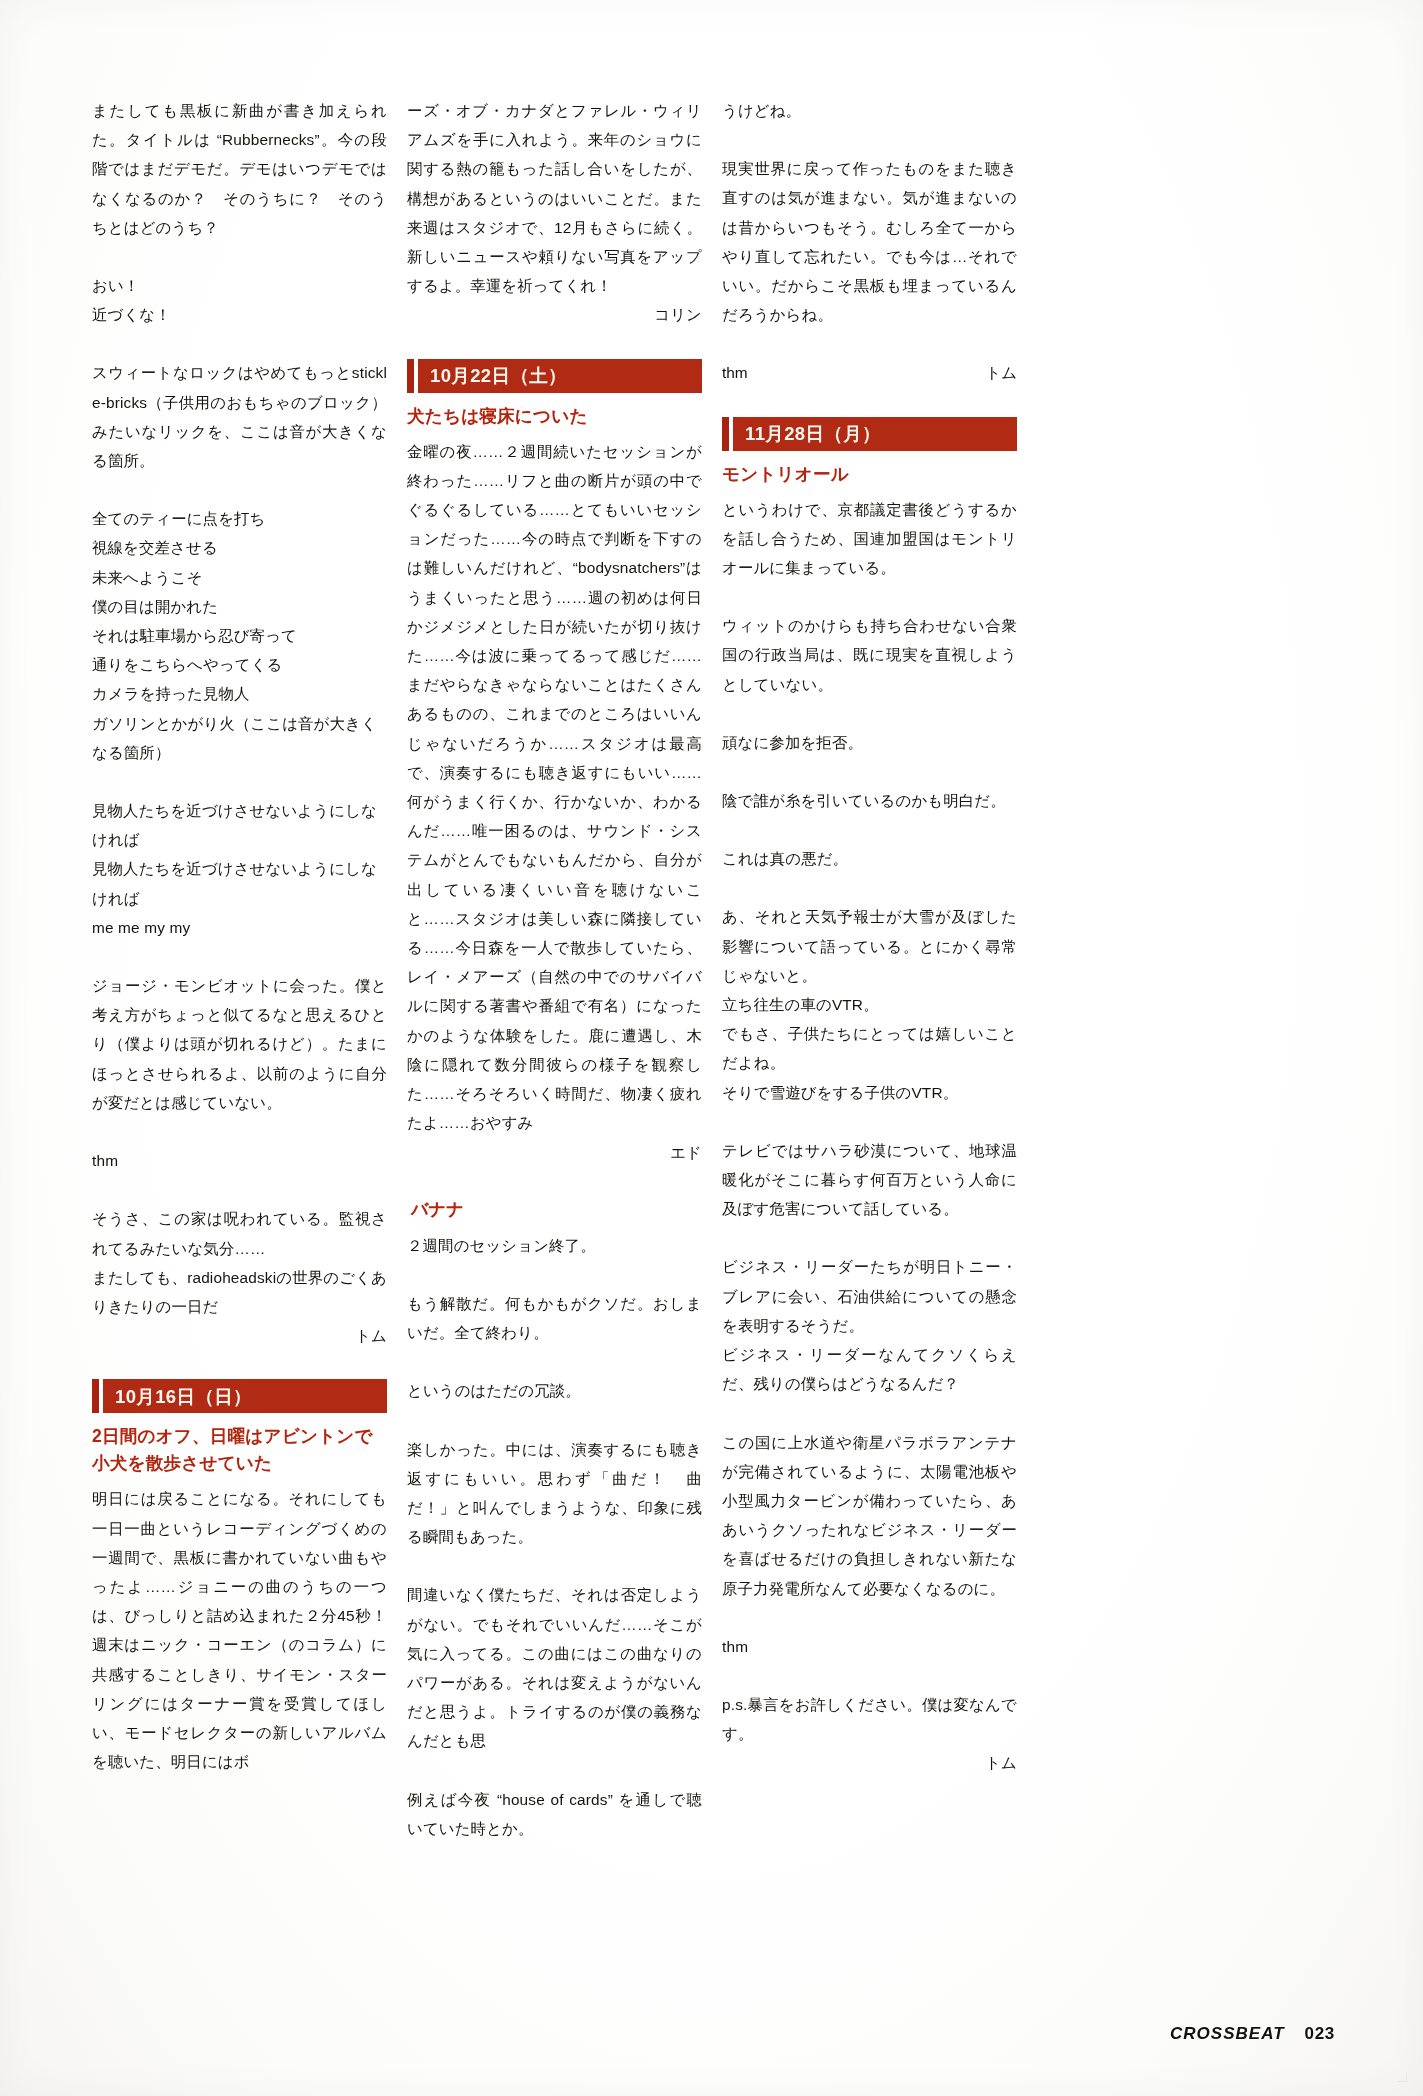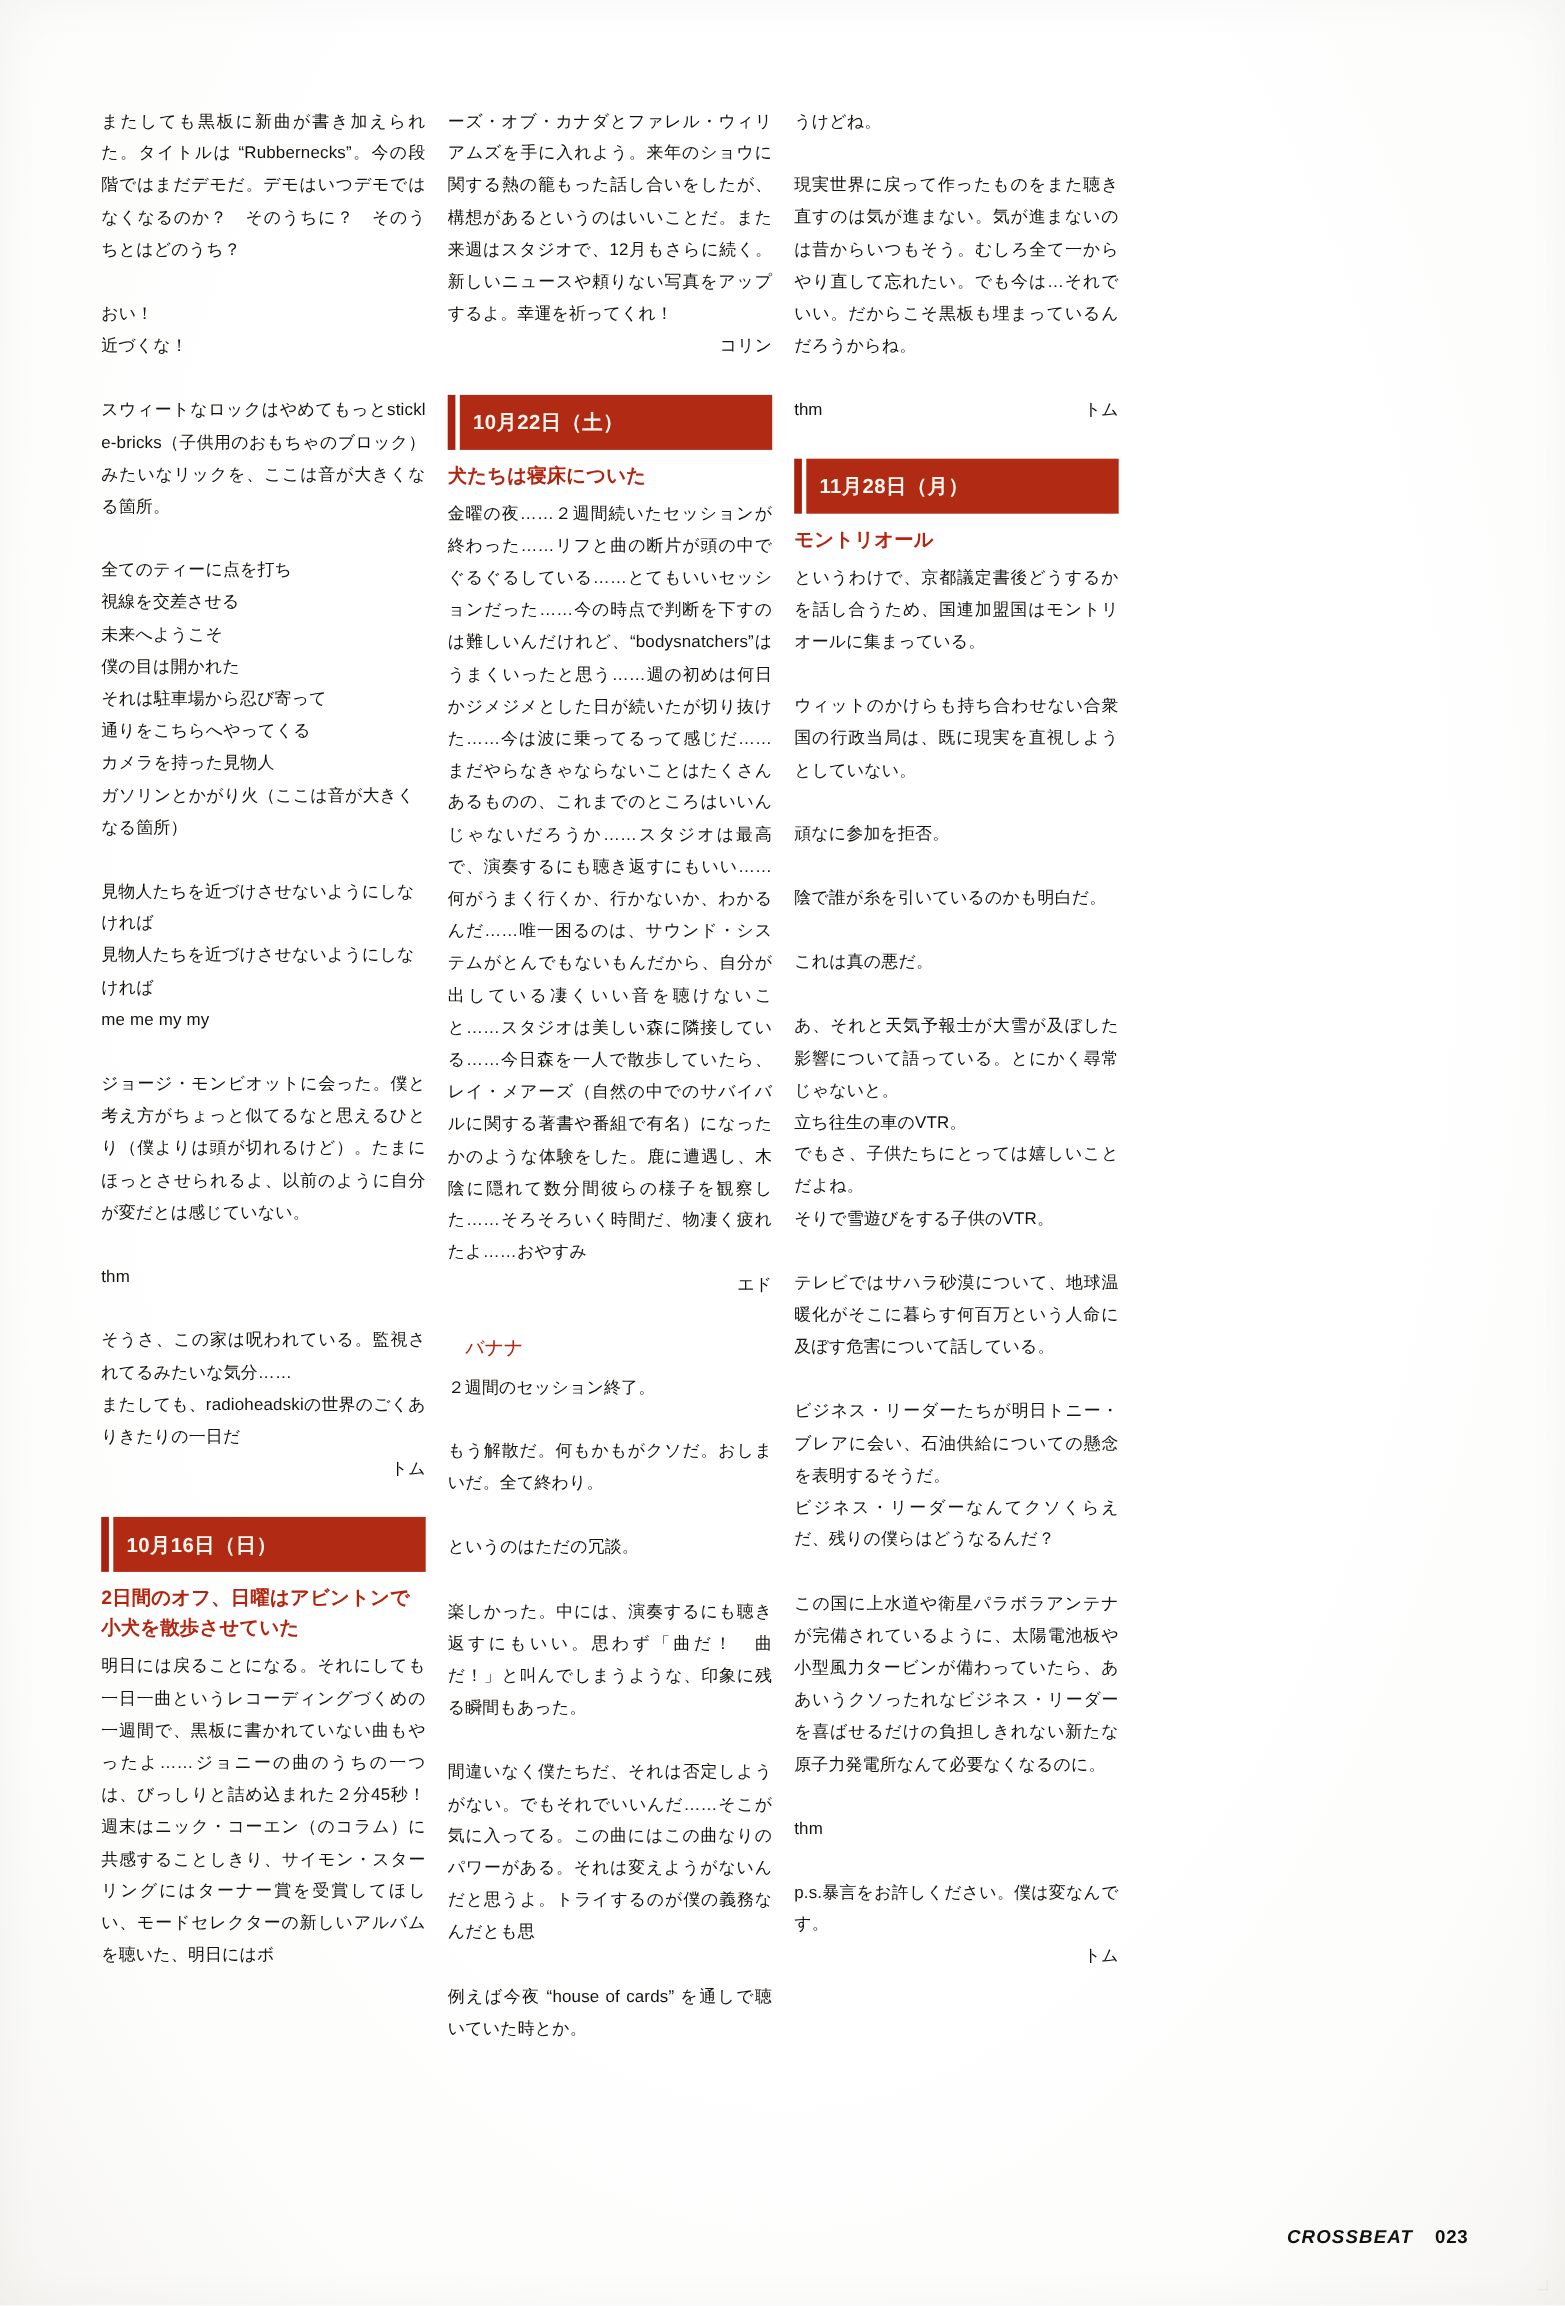--- a/index.html
+++ b/index.html
@@ -76,21 +76,21 @@
     line-height: 29.2px;
     display: flex;
     justify-content: space-between;
     margin: 0 0 29px 0;
   }
 
   
   .date-banner {
     display: flex;
     align-items: stretch;
-    height: 50px;
+    height: 34px;
     margin: 16px 0 10px 0;
   }
   .date-banner .tick {
     width: 7px;
     background: #A8230F;
     margin-right: 4px;
   }
   .date-banner .bar {
     flex: 1;
     background: #B02A14;
@@ -108,23 +108,23 @@
     font-size: 17.6px;
     font-weight: bold;
     line-height: 27px;
     margin: 2px 0 7px 0;
     letter-spacing: 0.01em;
   }
 
   .mini-head {
     color: #B3240E;
     font-size: 17.2px;
-    font-weight: normal;
+    font-weight: bold;
     line-height: 27px;
-    margin: 8px 0 8px 16px;
+    margin: 8px 0 8px 4px;
   }
 
   
   .footer {
     position: absolute;
     right: 88px;
     bottom: 52px;
     display: flex;
     align-items: baseline;
     gap: 20px;

